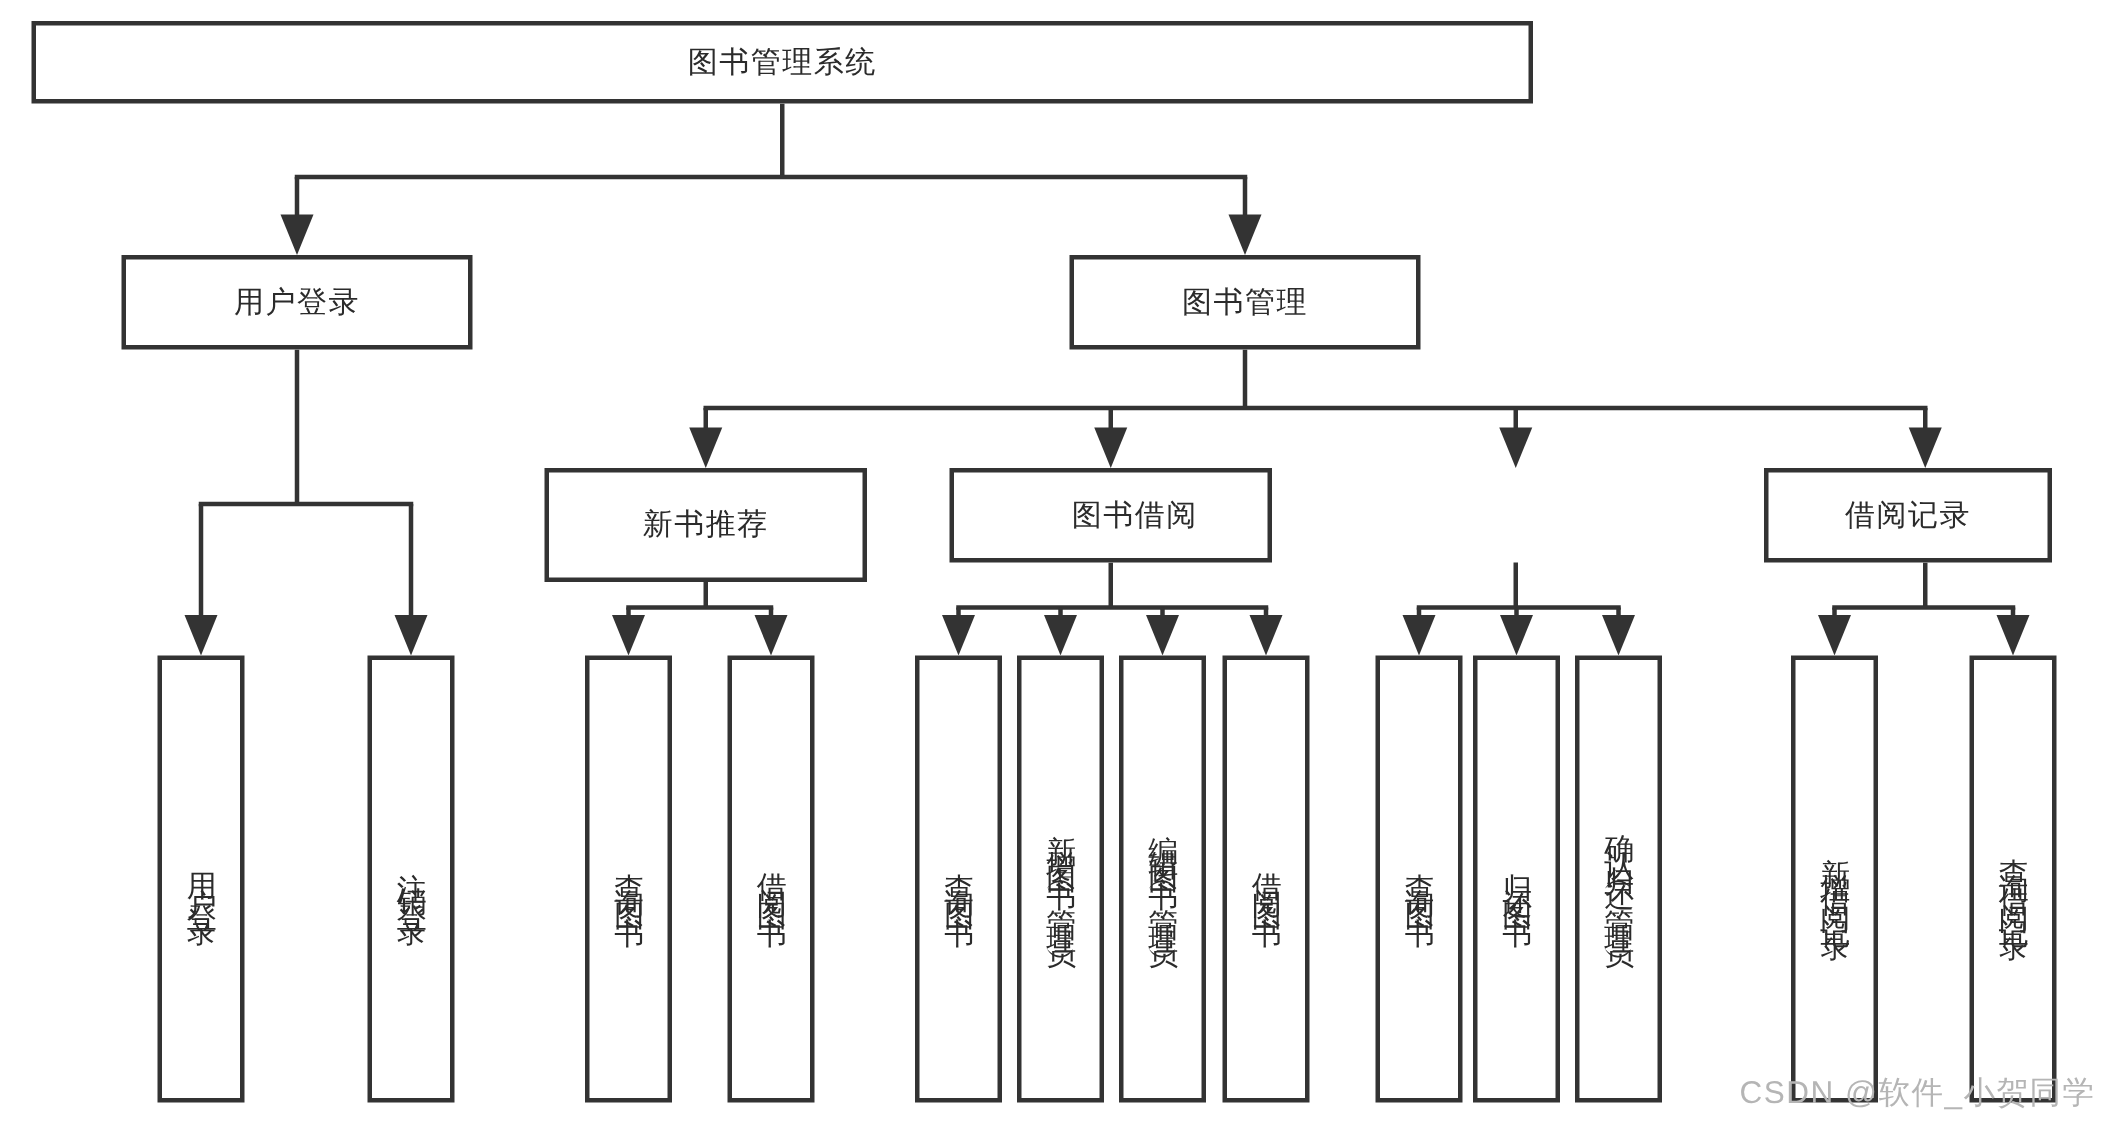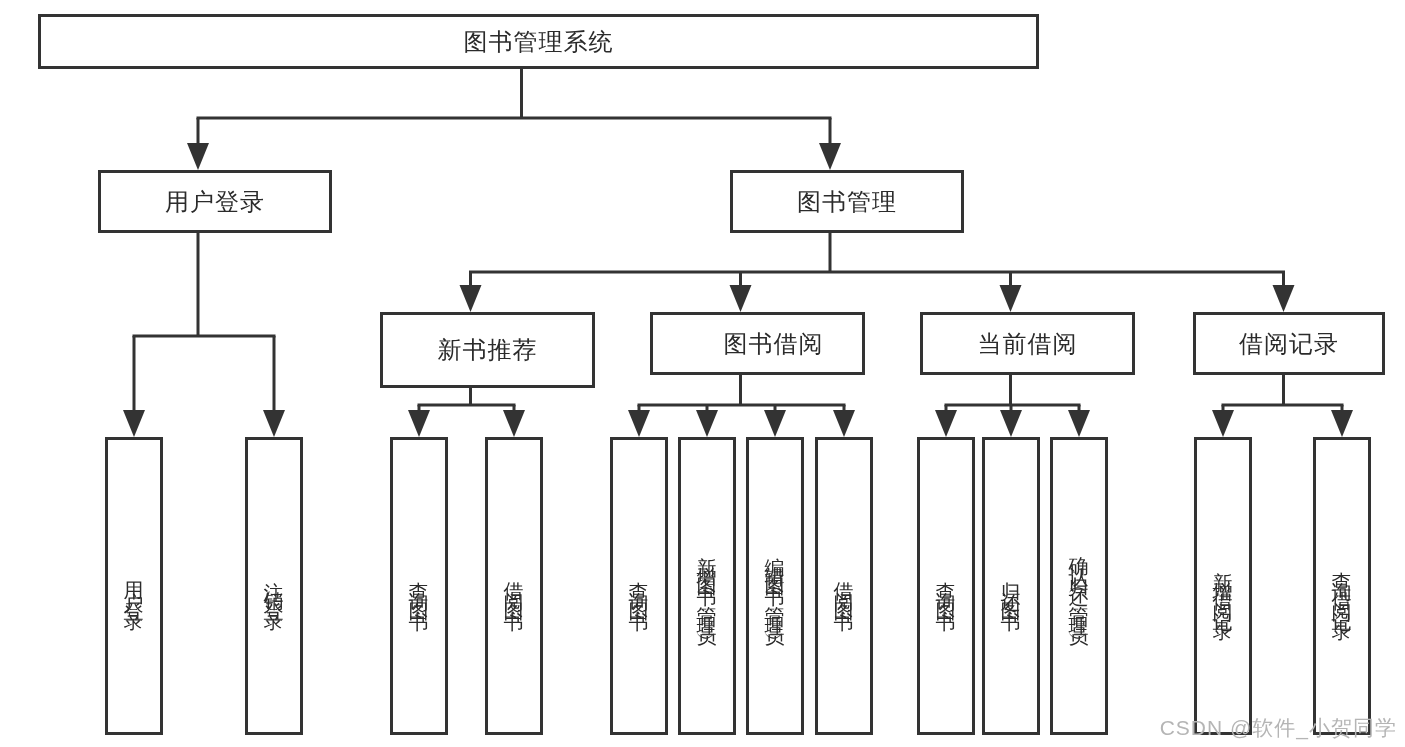--- a/index.html
+++ b/index.html
@@ -22,24 +22,23 @@
     box-sizing: border-box;
     border: 3px solid var(--line, #333333);
     background: #ffffff;
     color: var(--text, #2b2b2b);
     display: flex;
     align-items: center;
     justify-content: center;
     text-align: center;
   }
   .node.h {
-    font-size: 24px;
+    font-size: 20px;
     letter-spacing: 1px;
     line-height: 1;
-    margin-left: 17px;
   }
   .node.v {
     writing-mode: vertical-rl;
     font-size: 20px;
     letter-spacing: 10px;
     line-height: 1;
   }
   
   .n-root   { left: 21px;  top: 14px;  width: 1001px; height: 55px; }
   
@@ -138,21 +137,20 @@
       </g>
     </svg>
 
   <div class="node h n-root">图书管理系统</div>
 
   <div class="node h n-ulogin">用户登录</div>
   <div class="node h n-bmgmt">图书管理</div>
 
   <div class="node h n-newrec">新书推荐</div>
   <div class="node h n-borrow">图书借阅</div>
-  <div class="node h n-currnt">当前借阅</div>
   <div class="node h n-record">借阅记录</div>
 
   <div class="node v leaf l-1">用户登录</div>
   <div class="node v leaf l-2">注销登录</div>
 
   <div class="node v leaf l-3">查询图书</div>
   <div class="node v leaf l-4">借阅图书</div>
 
   <div class="node v leaf l-5">查询图书</div>
   <div class="node v leaf l-6">新增图书（管理员）</div>

